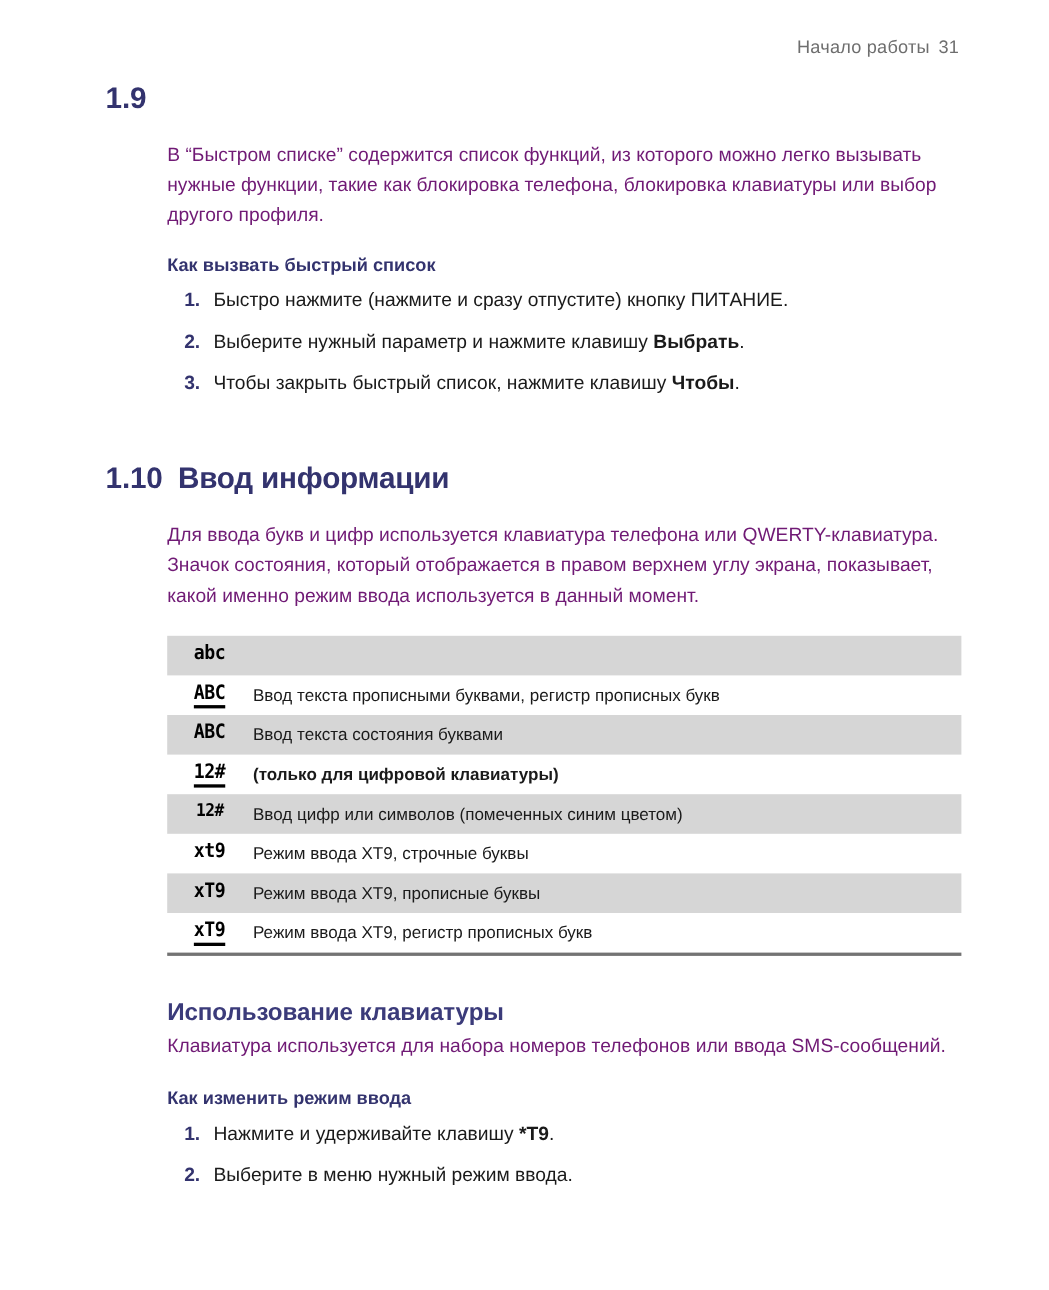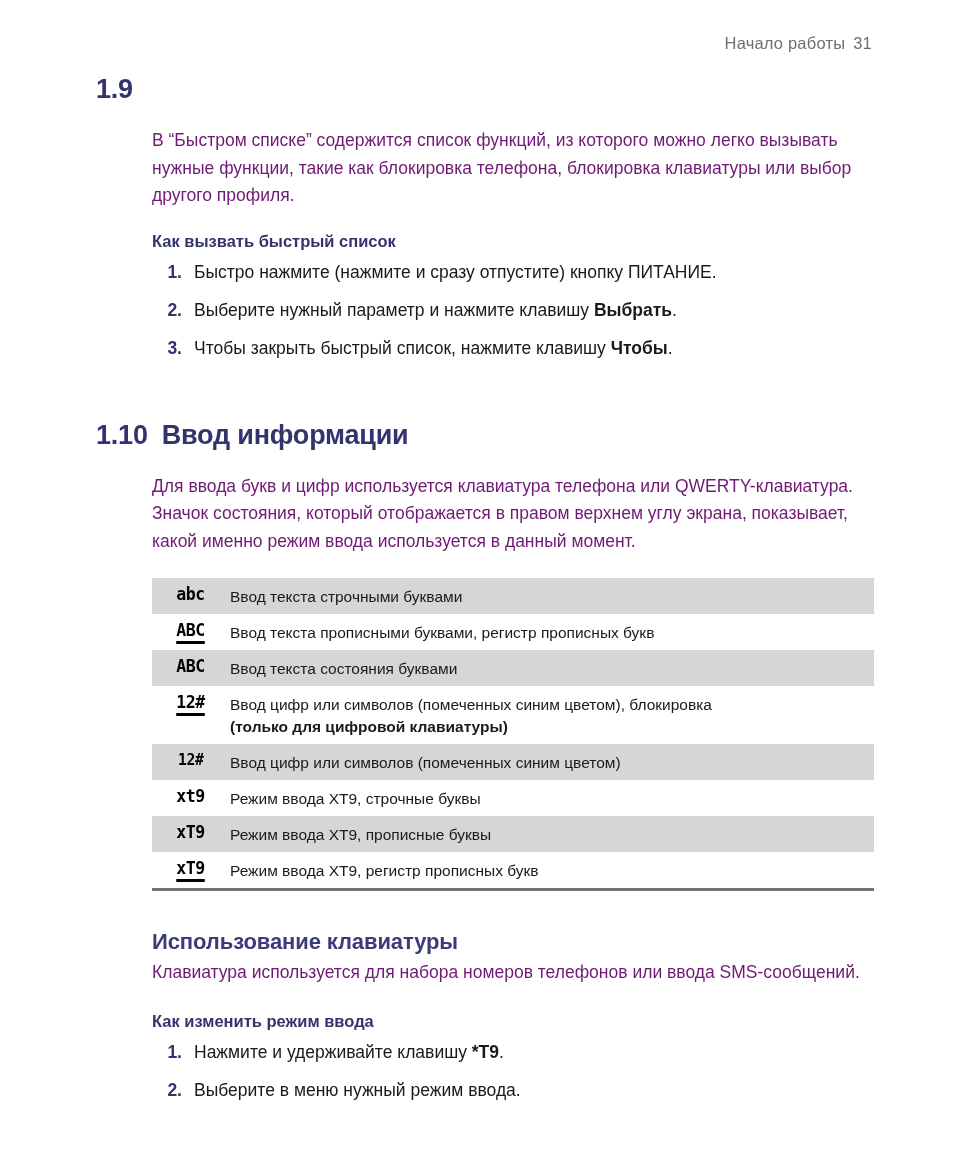--- a/index.html
+++ b/index.html
@@ -223,36 +223,35 @@
     </h1>
 
     <div class="indent">
       <p class="body">Для ввода букв и цифр используется клавиатура телефона или QWERTY-клавиатура. Значок состояния, который отображается в правом верхнем углу экрана, показывает, какой именно режим ввода используется в данный момент.</p>
     </div>
 
     <div class="icon-table">
 
       <div class="icon-row shaded">
         <div class="icon-cell"><span class="glyph">abc</span></div>
-        <div class="desc-cell"><span>Ввод текста строчными буквами</span></div>
       </div>
 
       <div class="icon-row">
         <div class="icon-cell"><span class="glyph ul">ABC</span></div>
         <div class="desc-cell"><span>Ввод текста прописными буквами, регистр прописных букв</span></div>
       </div>
 
       <div class="icon-row shaded">
         <div class="icon-cell"><span class="glyph">ABC</span></div>
         <div class="desc-cell"><span>Ввод текста состояния буквами</span></div>
       </div>
 
       <div class="icon-row">
         <div class="icon-cell"><span class="glyph ul">12#</span></div>
-        <div class="desc-cell"><span>Ввод цифр или символов (помеченных синим цветом), блокировка</span><span class="line2">(только для цифровой клавиатуры)</span></div>
+        <div class="desc-cell"><span class="line2">(только для цифровой клавиатуры)</span></div>
       </div>
 
       <div class="icon-row shaded">
         <div class="icon-cell"><span class="glyph small">12#</span></div>
         <div class="desc-cell"><span>Ввод цифр или символов (помеченных синим цветом)</span></div>
       </div>
 
       <div class="icon-row">
         <div class="icon-cell"><span class="glyph">xt9</span></div>
         <div class="desc-cell"><span>Режим ввода XT9, строчные буквы</span></div>

